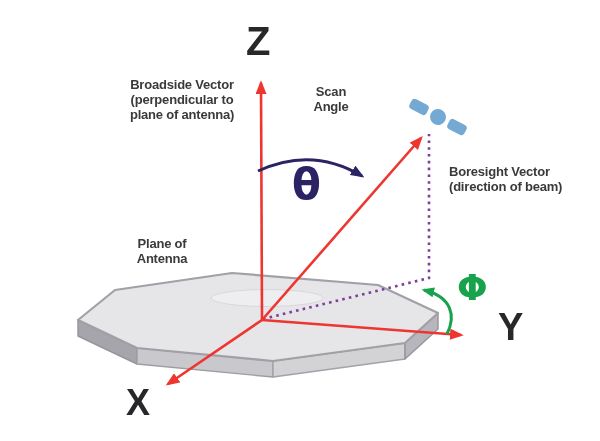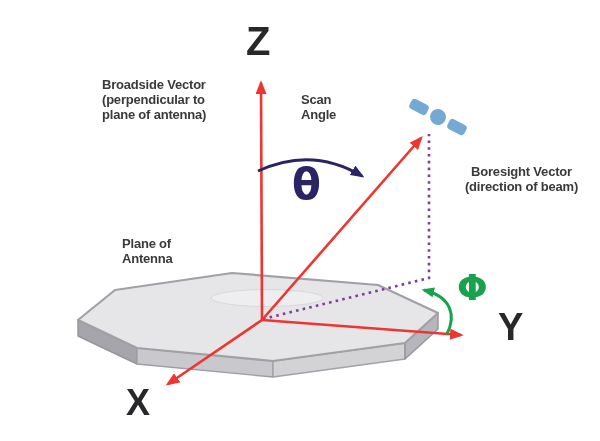--- a/index.html
+++ b/index.html
@@ -24,41 +24,41 @@
   svg{position:absolute;left:0;top:0;}
   .lbl{
     position:absolute;
     font-size:13px;
     line-height:15px;
     font-weight:700;
     letter-spacing:-0.2px;
     color:var(--text-color);
     white-space:pre-line;
   }
-  .lbl.center{}
+  .lbl.center{text-align:center;}
   .axis-letter{
     position:absolute;
     font-weight:700;
     color:var(--axis-letter-color);
     line-height:1;
   }
   #z-letter{left:246px;top:21px;font-size:40px;}
   #x-letter{left:126px;top:385px;font-size:36px;}
   #y-letter{left:498px;top:308px;font-size:38px;}
   .greek{
     position:absolute;
     font-family:"DejaVu Sans", sans-serif;
     font-weight:700;
     line-height:1;
   }
   #theta-symbol{left:292px;top:164px;font-size:42px;color:var(--theta-navy);}
   #phi-symbol{left:457px;top:270px;font-size:36px;color:var(--phi-green);}
   #broadside-label{left:102px;top:77px;width:160px;}
-  #scan-angle-label{left:301px;top:84px;width:60px;margin-top:8px;}
-  #boresight-label{left:449px;top:164px;width:145px;text-align:center;}
+  #scan-angle-label{left:301px;top:84px;width:60px;}
+  #boresight-label{left:449px;top:164px;width:145px;text-align:left;}
   #plane-label{left:122px;top:236px;width:80px;}
   .plate-top{fill:var(--plate-top);stroke:var(--plate-border);stroke-width:2.2;stroke-linejoin:round;}
   .side-a{fill:#a5a5ab;stroke:#95959b;stroke-width:1.4;stroke-linejoin:round;}
   .side-b{fill:#c9c9cd;stroke:#9d9da3;stroke-width:1.4;stroke-linejoin:round;}
   .side-c{fill:#d3d3d6;stroke:#a2a2a8;stroke-width:1.4;stroke-linejoin:round;}
   .side-d{fill:#b6b6bc;stroke:#95959b;stroke-width:1.4;stroke-linejoin:round;}
   .recess{fill:#eeedef;stroke:#d9d7d9;stroke-width:1;}
   .axis{stroke:var(--axis-red);stroke-width:2.6;fill:none;}
   .dotted{stroke:var(--projection-purple);stroke-width:2.6;fill:none;stroke-dasharray:2.6 4.2;}
   .arc-theta{stroke:var(--theta-navy);stroke-width:3;fill:none;}

